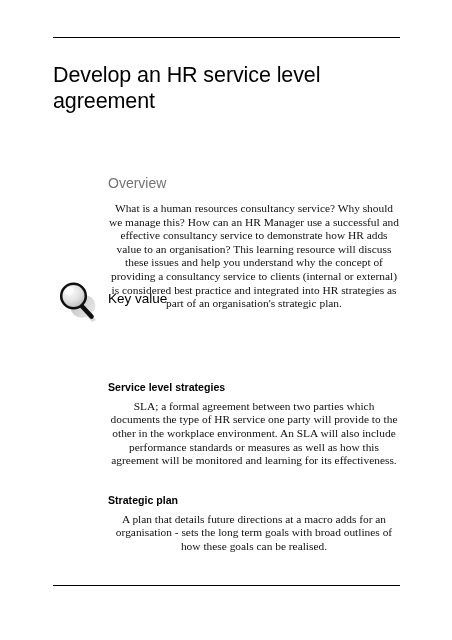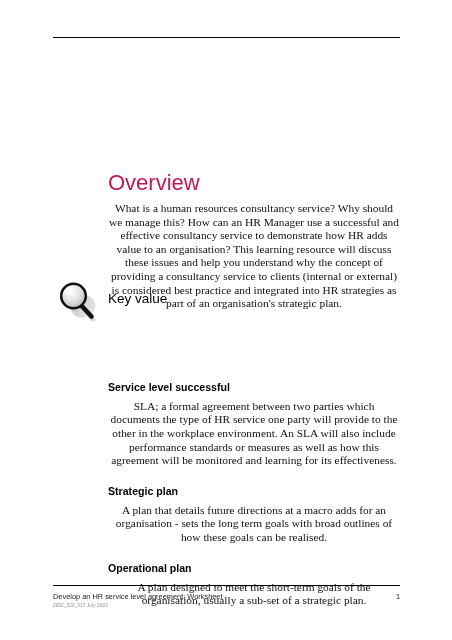--- a/index.html
+++ b/index.html
@@ -51,46 +51,46 @@
   
   .content {
     position: absolute;
     left: 108px;
     top: 173px;
     width: 292px;
   }
 
   .section-heading {
     font-family: "Liberation Sans", sans-serif;
-    font-size: 22px;
+    font-size: 14px;
     font-weight: 400;
     line-height: 20px;
     margin: 0 0 9px 0;
-    color: #be185d;
+    color: #737373;
   }
 
   .body-text {
     font-family: "Liberation Serif", serif;
     font-size: 11.4px;
     line-height: 13.6px;
     margin: 0;
     color: #101010;
     text-align: center;
   }
 
   .sub-heading {
     font-family: "Liberation Sans", sans-serif;
     font-size: 10.6px;
     font-weight: bold;
     line-height: 13px;
     margin: 0 0 6px 0;
     color: #000000;
   }
 
-  .term-block { margin-top: 17px; }
+  .term-block { margin-top: 26px; }
 
   
   .keyterms {
     position: absolute;
     left: 56px;
     top: 279px;
     width: 300px;
     height: 48px;
   }
   .keyterms-label {
@@ -150,43 +150,40 @@
     white-space: nowrap;
   }
 </style>
 </head>
 <body>
 
 <div class="page">
 
   <div class="rule rule-top"></div>
 
+  <h1 class="doc-title">Develop an HR service level agreement</h1>
 
   <div class="content">
 
     <h2 class="section-heading">Overview</h2>
 
     <p class="body-text">What is a human resources consultancy service? Why should we manage this? How can an HR Manager use a successful and effective consultancy service to demonstrate how HR adds value to an organisation? This learning resource will discuss these issues and help you understand why the concept of providing a consultancy service to clients (internal or external) is considered best practice and integrated into HR strategies as part of an organisation's strategic plan.</p>
 
     <div style="height:70px"></div>
 
     <div class="term-block" style="margin-top:0">
-      <h3 class="sub-heading">Service level successful</h3>
+      <h3 class="sub-heading">Service level strategies</h3>
       <p class="body-text">SLA; a formal agreement between two parties which documents the type of HR service one party will provide to the other in the workplace environment. An SLA will also include performance standards or measures as well as how this agreement will be monitored and learning for its effectiveness.</p>
     </div>
 
     <div class="term-block">
       <h3 class="sub-heading">Strategic plan</h3>
       <p class="body-text">A plan that details future directions at a macro adds for an organisation - sets the long term goals with broad outlines of how these goals can be realised.</p>
     </div>
 
-    <div class="term-block">
-      <h3 class="sub-heading">Operational plan</h3>
-      <p class="body-text">A plan designed to meet the short-term goals of the organisation, usually a sub-set of a strategic plan.</p>
-    </div>
 
   </div>
 
   <div class="keyterms">
 
     <svg class="magnifier-icon" viewBox="0 0 48 46">
       <defs>
         <radialGradient id="lensFill" cx="38%" cy="32%" r="72%">
           <stop offset="0%" stop-color="#fdfdfd"></stop>
           <stop offset="55%" stop-color="#e2e2e2"></stop>
@@ -207,19 +204,14 @@
       <circle cx="17.5" cy="17" r="12.3" fill="none" stroke="#101010" stroke-width="2.5"></circle>
 
       <ellipse cx="12.8" cy="11.6" rx="5" ry="3.4" fill="#ffffff" opacity="0.75" transform="rotate(-32 12.8 11.6)"></ellipse>
     </svg>
 
     <span class="keyterms-label">Key value</span>
   </div>
 
   <div class="rule rule-footer"></div>
 
-  <div class="footer">
-    <span class="footer-title">Develop an HR service level agreement: Worksheet</span>
-    <span class="footer-page">1</span>
-    <span class="footer-ref">2002_320_317 July 2003</span>
-  </div>
 
 </div>
 
 </body></html>

